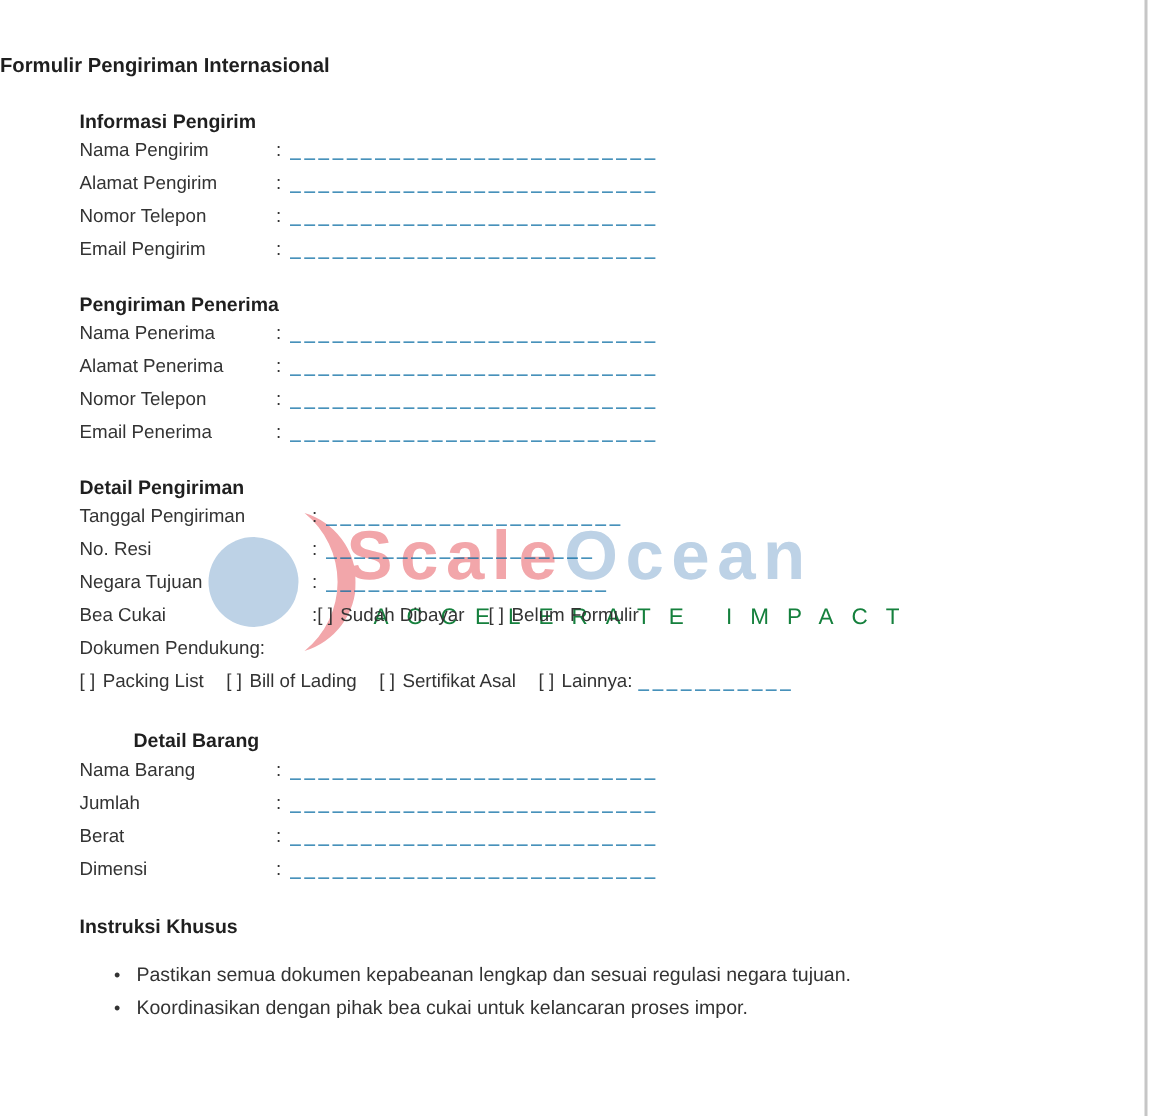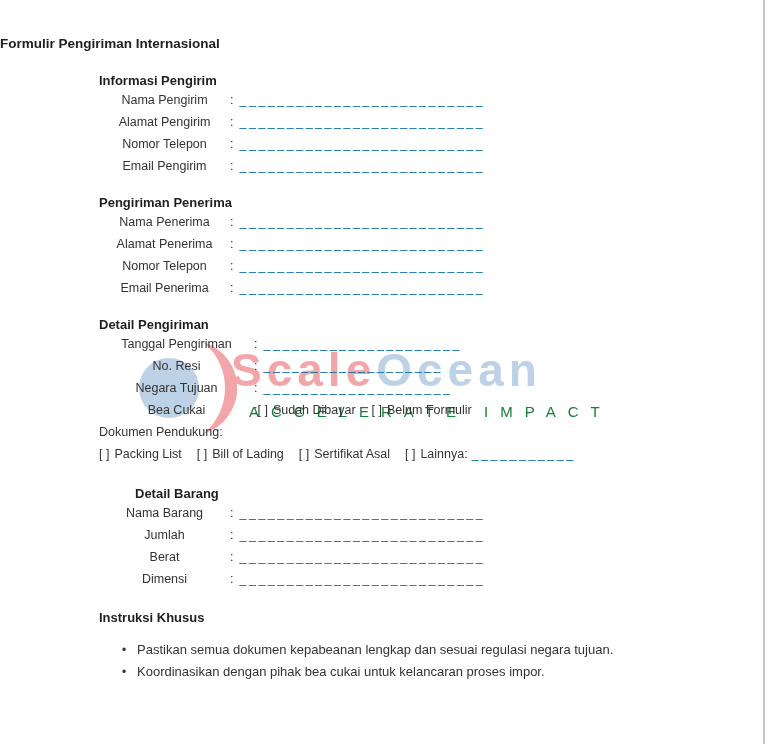--- a/index.html
+++ b/index.html
@@ -22,30 +22,30 @@
     position:absolute;left:249px;top:403px;
     font-size:15px;letter-spacing:12px;color:#15803d;white-space:nowrap;
   }
 
   
   .page-edge{position:absolute;left:763px;top:0;width:2px;height:744px;background:#c6c6c6;}
 
   
   .content{position:relative;z-index:1;}
   .title{padding-top:36px;line-height:16px;font-size:13.5px;font-weight:bold;color:#1f1f1f;}
-  .docbody{padding-left:99px;padding-right:40px;}
+  .docbody{padding-left:53px;padding-right:40px;}
   .heading{font-size:13px;font-weight:bold;line-height:16px;color:#1f1f1f;}
   .mt-s1{margin-top:21px;}
   .mt-s2{margin-top:18px;}
   .mt-s3{margin-top:18px;}
   .mt-s4{margin-top:21px;margin-left:36px;}
   .mt-s5{margin-top:20px;}
 
   .row{line-height:22px;font-size:12.5px;white-space:nowrap;color:#333333;}
-  .row .lbl{display:inline-block;width:131px;text-align:center;}
+  .row .lbl{display:inline-block;width:131px;}
   .sec-pengiriman .row .lbl{width:155px;}
   .colon{color:#333333;}
   .fill-line{letter-spacing:2.5px;color:#0369a1;margin-left:6px;}
   .fill-line.small{margin-left:4px;}
 
   .opt{margin-left:0;}
   .opt + .opt{margin-left:16px;}
   .opt .box{margin-right:5px;color:#333333;}
   .optrow .opt:first-child{margin-left:6px;}
 

